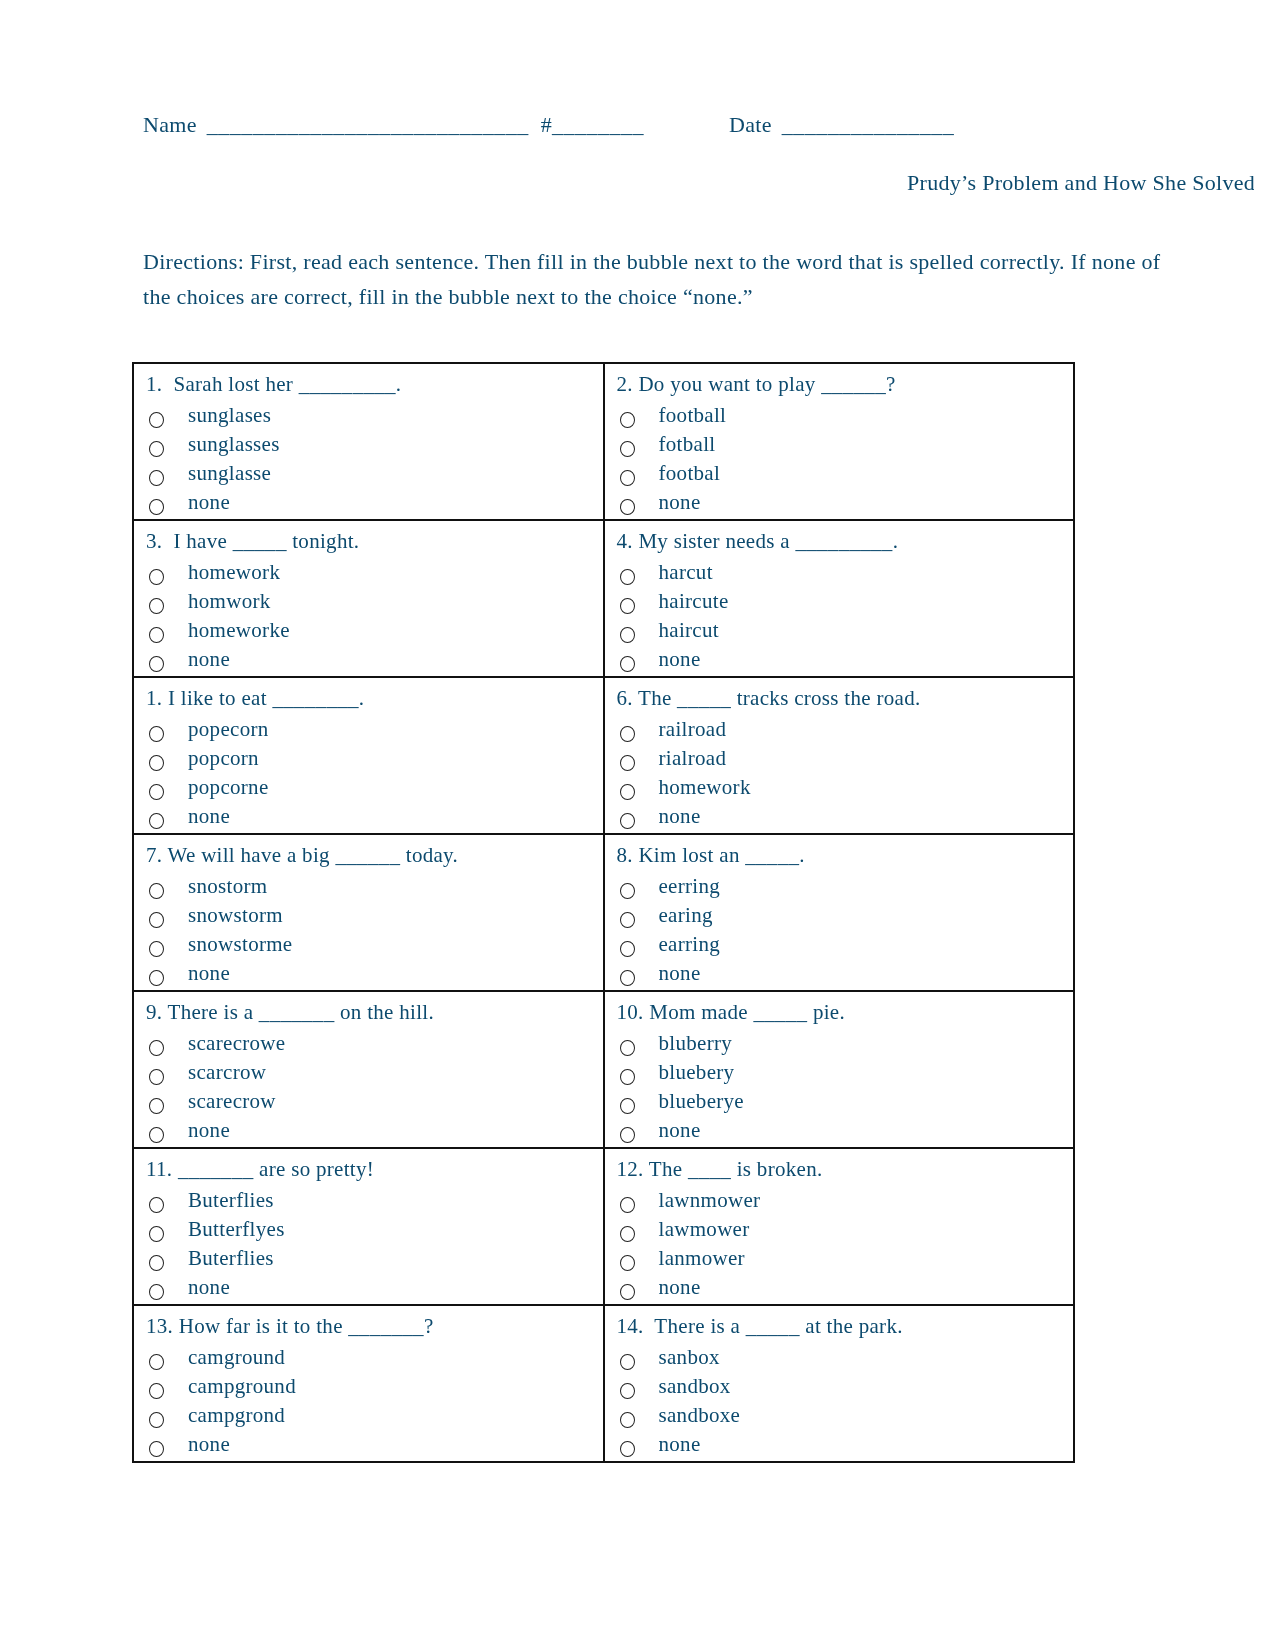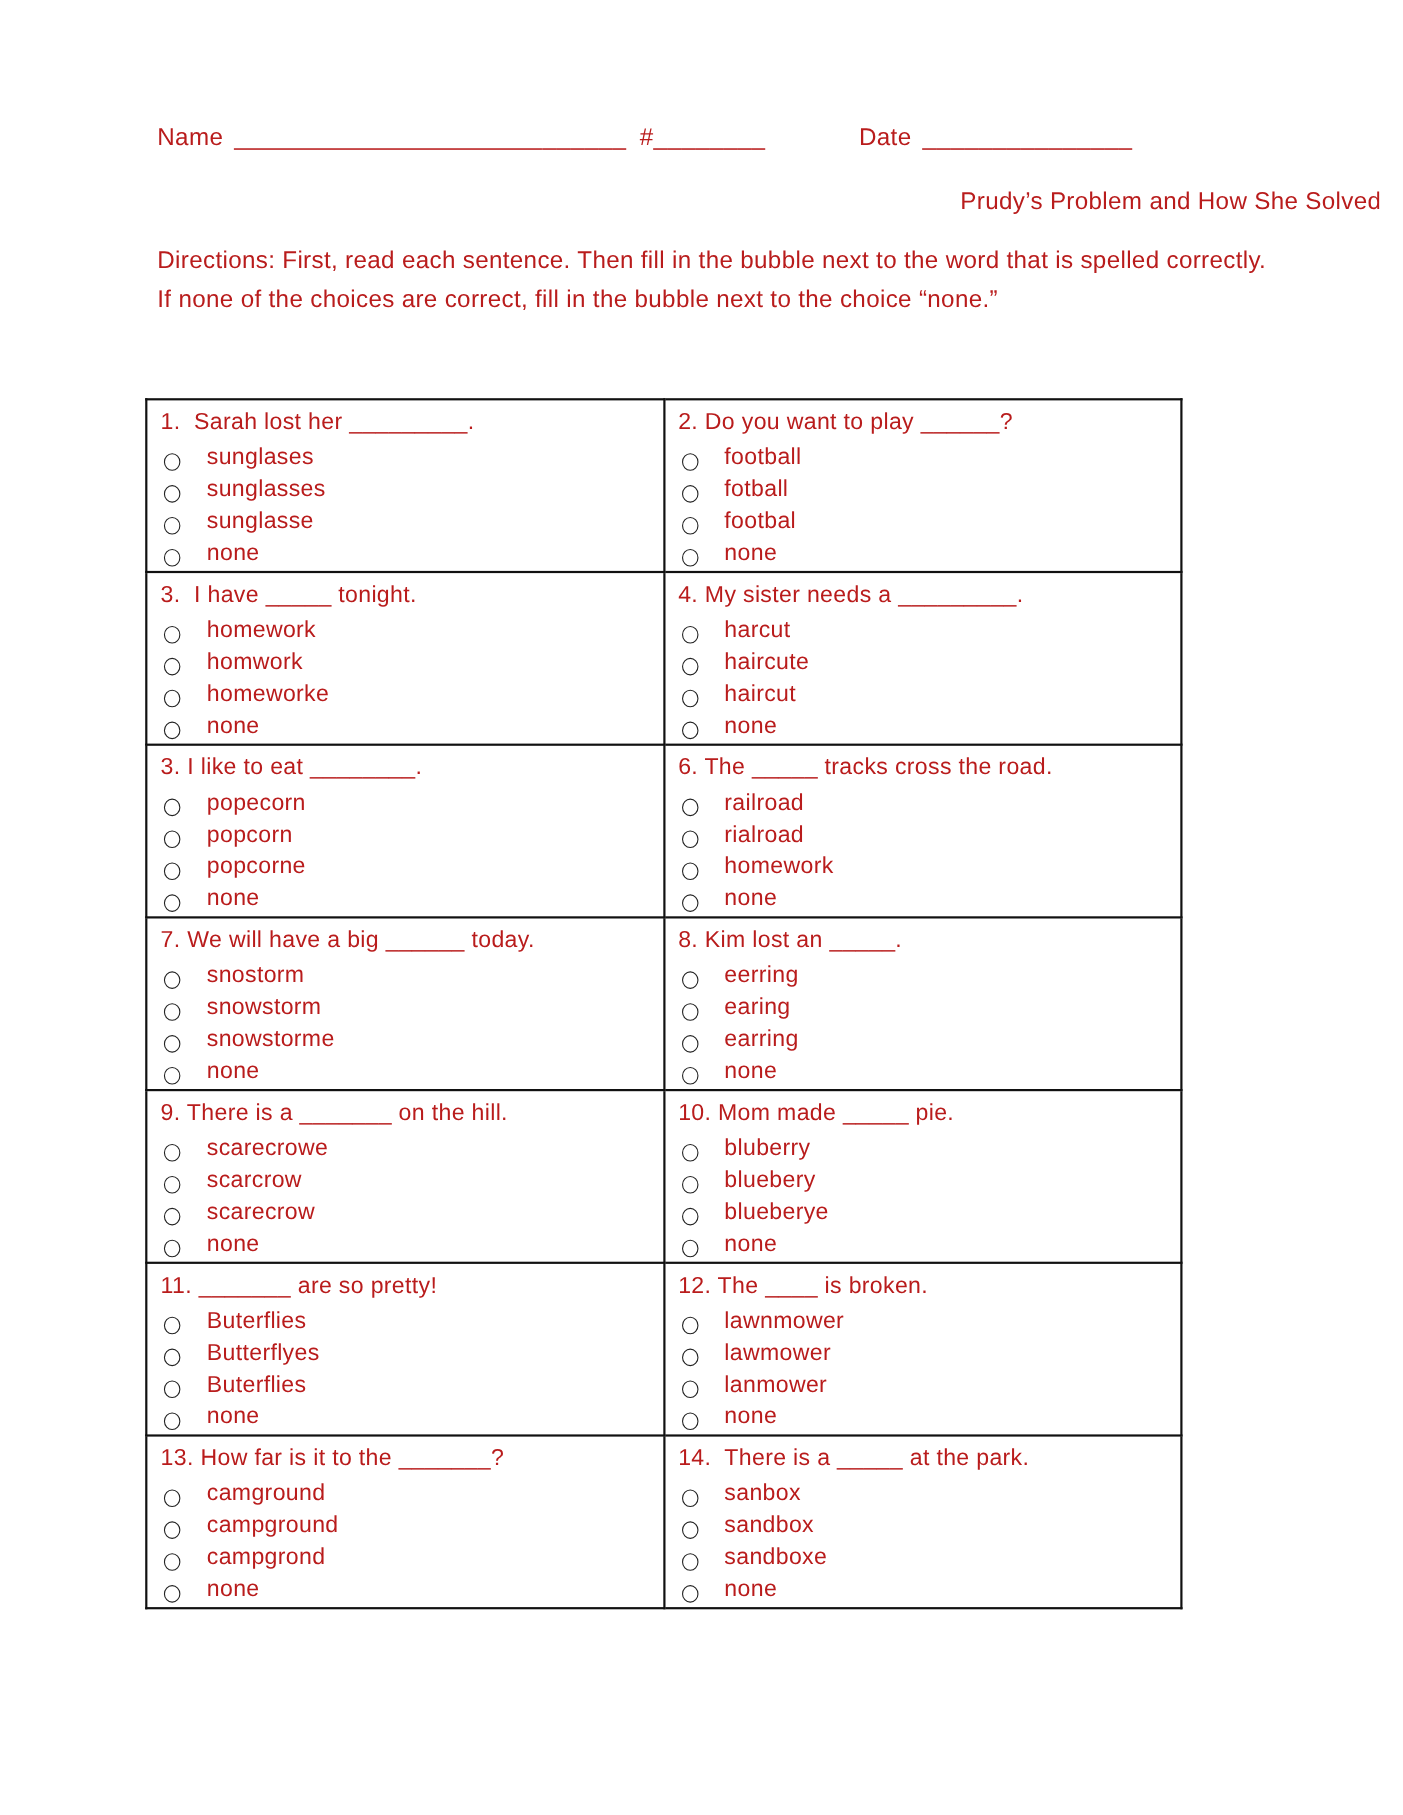--- a/index.html
+++ b/index.html
@@ -5,22 +5,22 @@
   html, body {
     margin: 0;
     padding: 0;
     background: #ffffff;
   }
   .page {
     position: relative;
     width: 1254px;
     height: 1650px;
     background: #ffffff;
-    font-family: Liberation Sans, sans-serif;
-    color: #b91c1c;
+    font-family: Liberation Serif, serif;
+    color: #0c4a6e;
     letter-spacing: 0.3px;
     overflow: hidden;
   }
   .name-row {
     position: absolute;
     top: 112px;
     left: 143px;
     width: 1000px;
     font-size: 22px;
     white-space: nowrap;
@@ -32,21 +32,21 @@
   .title {
     position: absolute;
     top: 170px;
     left: 0;
     width: 1275px;
     text-align: right;
     font-size: 22px;
   }
   .directions {
     position: absolute;
-    top: 219px;
+    top: 244px;
     left: 143px;
     width: 1025px;
     font-size: 22px;
     line-height: 35px;
   }
   table.quiz {
     position: absolute;
     top: 362px;
     left: 132px;
     width: 943px;
@@ -172,21 +172,21 @@
               <span class="word">haircut</span>
             </div>
             <div class="opt">
               <span class="bubble"></span>
               <span class="word">none</span>
             </div>
           </td>
         </tr>
         <tr>
           <td>
-            <div class="prompt">3. I like to eat ________.</div>
+            <div class="prompt">1. I like to eat ________.</div>
             <div class="opt">
               <span class="bubble"></span>
               <span class="word">popecorn</span>
             </div>
             <div class="opt">
               <span class="bubble"></span>
               <span class="word">popcorn</span>
             </div>
             <div class="opt">
               <span class="bubble"></span>

